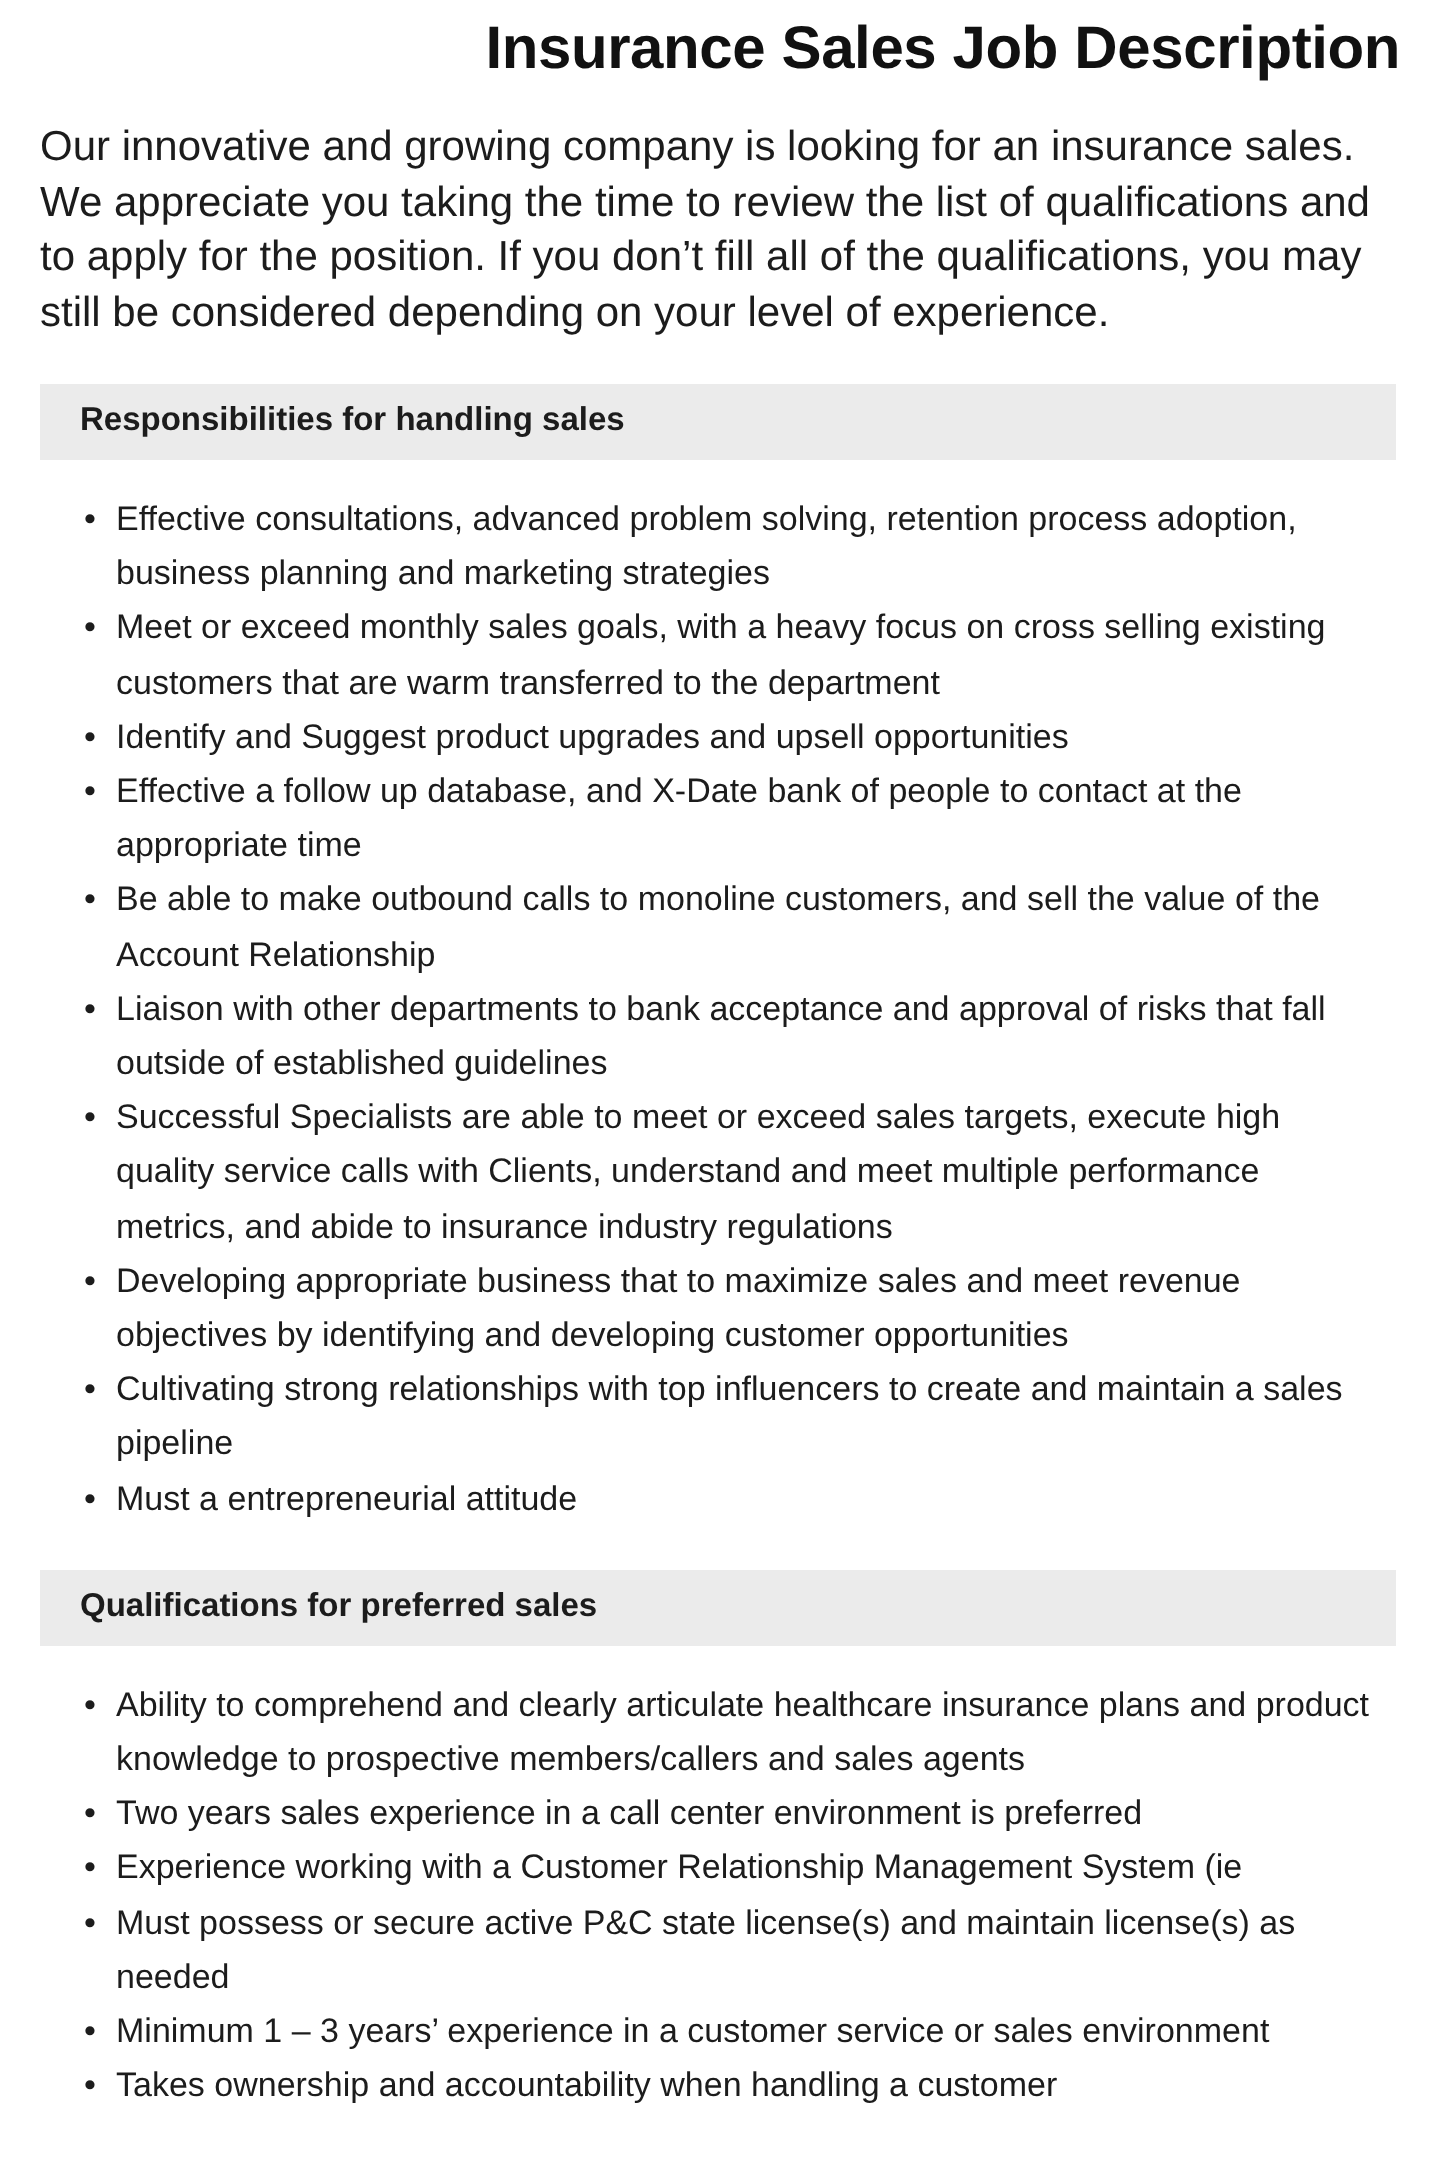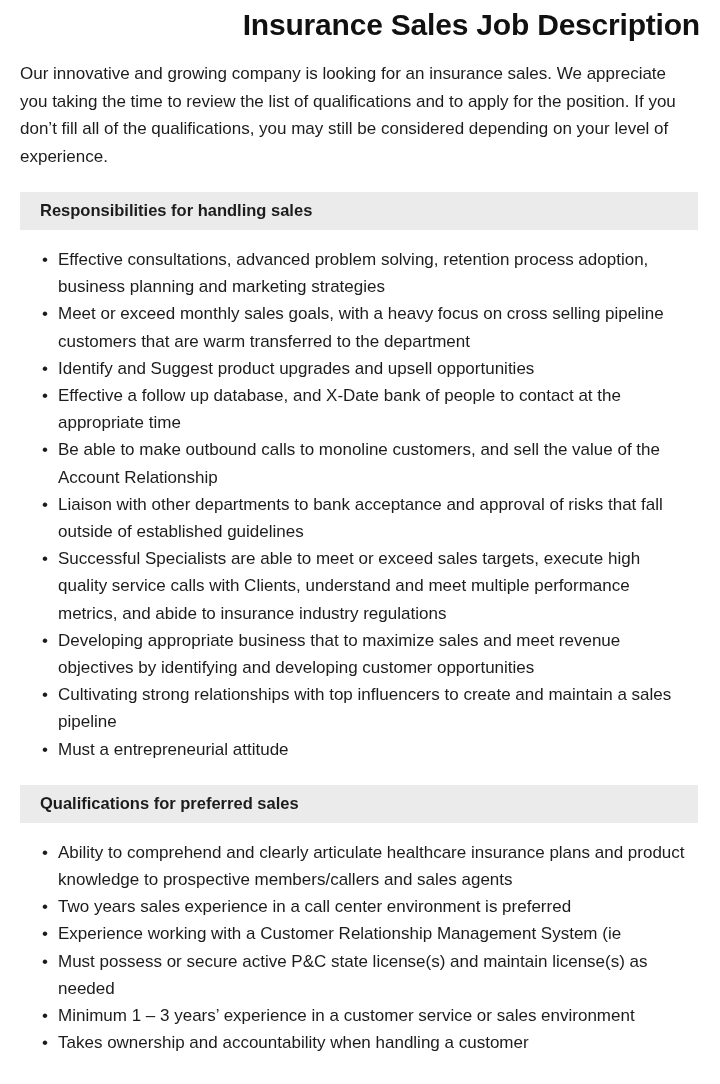--- a/index.html
+++ b/index.html
@@ -31,21 +31,21 @@
     line-height: 38px;
     font-weight: bold;
     letter-spacing: -0.2px;
     color: #111111;
     font-stretch: condensed;
   }
 
   .intro {
     margin: 16px 0 0 0;
     padding: 0 30px 0 20px;
-    font-size: 17px;
+    font-size: 21px;
     line-height: 27.5px;
     color: #1c1c1c;
     font-weight: normal;
   }
 
   .section {
     margin: 0;
   }
 
   .section-header {
@@ -105,21 +105,21 @@
 
   <p class="intro">Our innovative and growing company is looking for an insurance sales. We appreciate you taking the time to review the list of qualifications and to apply for the position. If you don’t fill all of the qualifications, you may still be considered depending on your level of experience.</p>
 
   <div class="section">
     <div class="section-header">
       <span class="section-header-text">Responsibilities for handling sales</span>
     </div>
     <div class="list-gap-top"></div>
     <ul class="bullets">
         <li><span class="bullet-dot">•</span><span class="bullet-text">Effective consultations, advanced problem solving, retention process adoption, business planning and marketing strategies</span></li>
-        <li><span class="bullet-dot">•</span><span class="bullet-text">Meet or exceed monthly sales goals, with a heavy focus on cross selling pipeline customers that are warm transferred to the department</span></li>
+        <li><span class="bullet-dot">•</span><span class="bullet-text">Meet or exceed monthly sales goals, with a heavy focus on cross selling existing customers that are warm transferred to the department</span></li>
         <li><span class="bullet-dot">•</span><span class="bullet-text">Identify and Suggest product upgrades and upsell opportunities</span></li>
         <li><span class="bullet-dot">•</span><span class="bullet-text">Effective a follow up database, and X-Date bank of people to contact at the appropriate time</span></li>
         <li><span class="bullet-dot">•</span><span class="bullet-text">Be able to make outbound calls to monoline customers, and sell the value of the Account Relationship</span></li>
         <li><span class="bullet-dot">•</span><span class="bullet-text">Liaison with other departments to bank acceptance and approval of risks that fall outside of established guidelines</span></li>
         <li><span class="bullet-dot">•</span><span class="bullet-text">Successful Specialists are able to meet or exceed sales targets, execute high quality service calls with Clients, understand and meet multiple performance metrics, and abide to insurance industry regulations</span></li>
         <li><span class="bullet-dot">•</span><span class="bullet-text">Developing appropriate business that to maximize sales and meet revenue objectives by identifying and developing customer opportunities</span></li>
         <li><span class="bullet-dot">•</span><span class="bullet-text">Cultivating strong relationships with top influencers to create and maintain a sales pipeline</span></li>
         <li><span class="bullet-dot">•</span><span class="bullet-text">Must a entrepreneurial attitude</span></li>
       </ul>
   </div>

